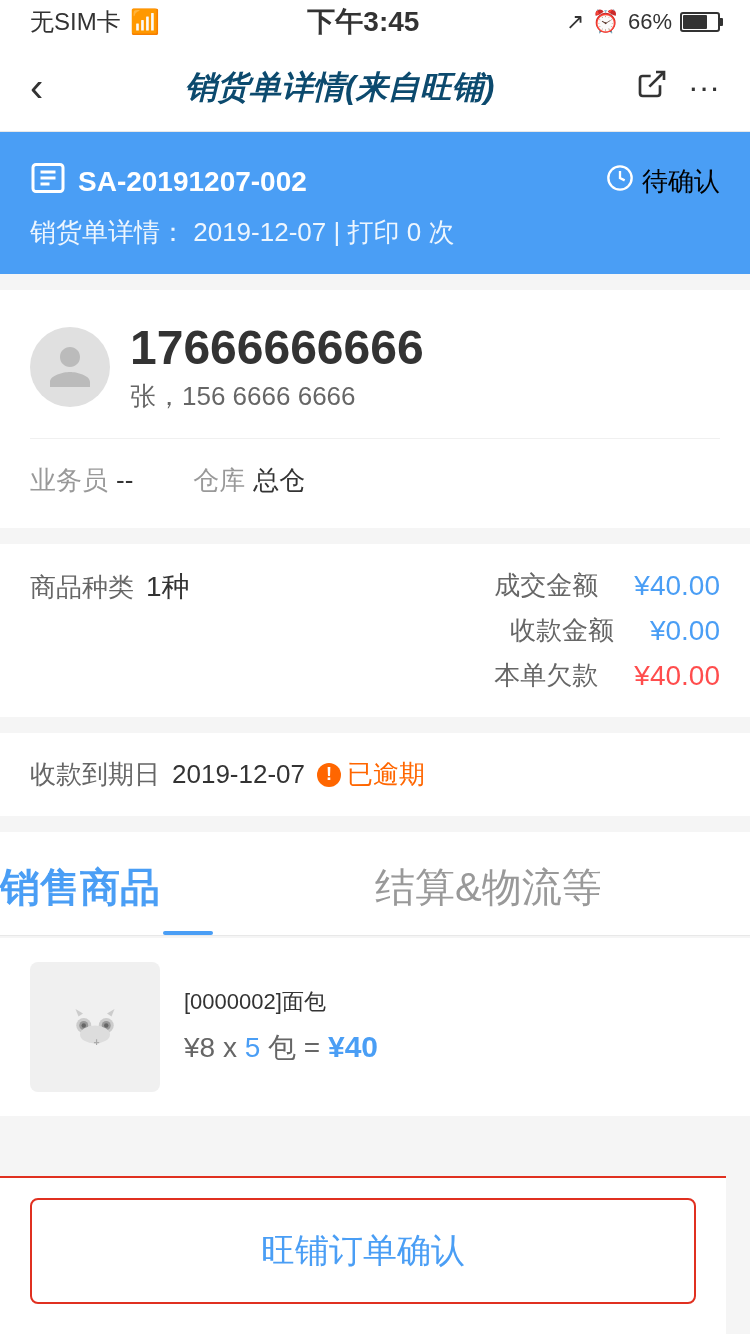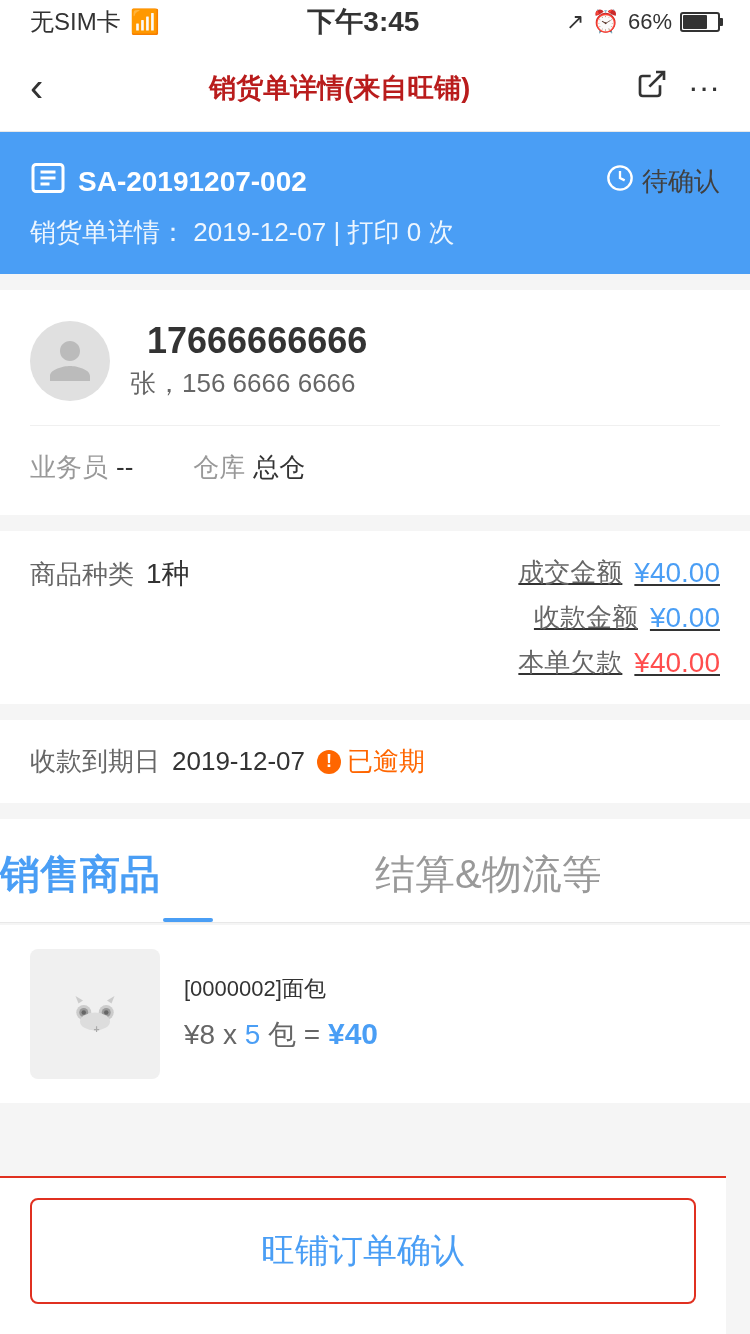--- a/index.html
+++ b/index.html
@@ -60,23 +60,24 @@
     .nav-bar {
       display: flex;
       align-items: center;
       justify-content: space-between;
       background: #fff;
       padding: 0 30px;
       height: 88px;
       border-bottom: 1px solid #e8e8e8;
     }
     .nav-title {
-      font-size: 27px;
+      font-size: 32px;
       font-weight: 600;
-      color: #b91c1c;
+      color: #0c4a6e;
+      font-style: italic;
     }
     .nav-left, .nav-right {
       display: flex;
       align-items: center;
       gap: 20px;
     }
     .nav-back {
       font-size: 40px;
       color: #333;
       cursor: pointer;
@@ -103,21 +104,21 @@
       font-weight: 700;
       color: #fff;
       display: flex;
       align-items: center;
       gap: 12px;
     }
     .status-badge {
       display: flex;
       align-items: center;
       gap: 8px;
-      color: #404040;
+      color: #000000;
       font-size: 26px;
     }
     .header-date {
       color: rgba(255,255,255,0.9);
       font-size: 26px;
     }
 
     
     .customer-section {
       background: #fff;
@@ -136,24 +137,23 @@
       border-radius: 50%;
       background: #e0e0e0;
       display: flex;
       align-items: center;
       justify-content: center;
       font-size: 40px;
       color: #999;
       flex-shrink: 0;
     }
     .customer-info .phone {
-      font-size: 36px;
+      font-size: 48px;
       font-weight: 600;
       color: #333;
-      margin-left: 17px;
     }
     .customer-info .name {
       font-size: 26px;
       color: #666;
       margin-top: 4px;
     }
     .meta-row {
       display: flex;
       gap: 60px;
     }
@@ -189,23 +189,22 @@
     .summary-label { font-size: 26px; color: #666; }
     .summary-count { font-size: 28px; color: #333; }
     .summary-right {
       display: flex;
       flex-direction: column;
       align-items: flex-end;
       gap: 10px;
     }
     .amount-row {
       display: flex;
-      gap: 12px;
-      align-items: center;
-      text-decoration: underline;
+      gap: 36px;
+      align-items: center;
     }
     .amount-label { font-size: 26px; color: #666; }
     .amount-value { font-size: 28px; }
     .amount-blue { color: #4a9ef5; }
     .amount-red { color: #ff4d4d; }
 
     
     .due-section {
       background: #fff;
       padding: 24px 30px;

